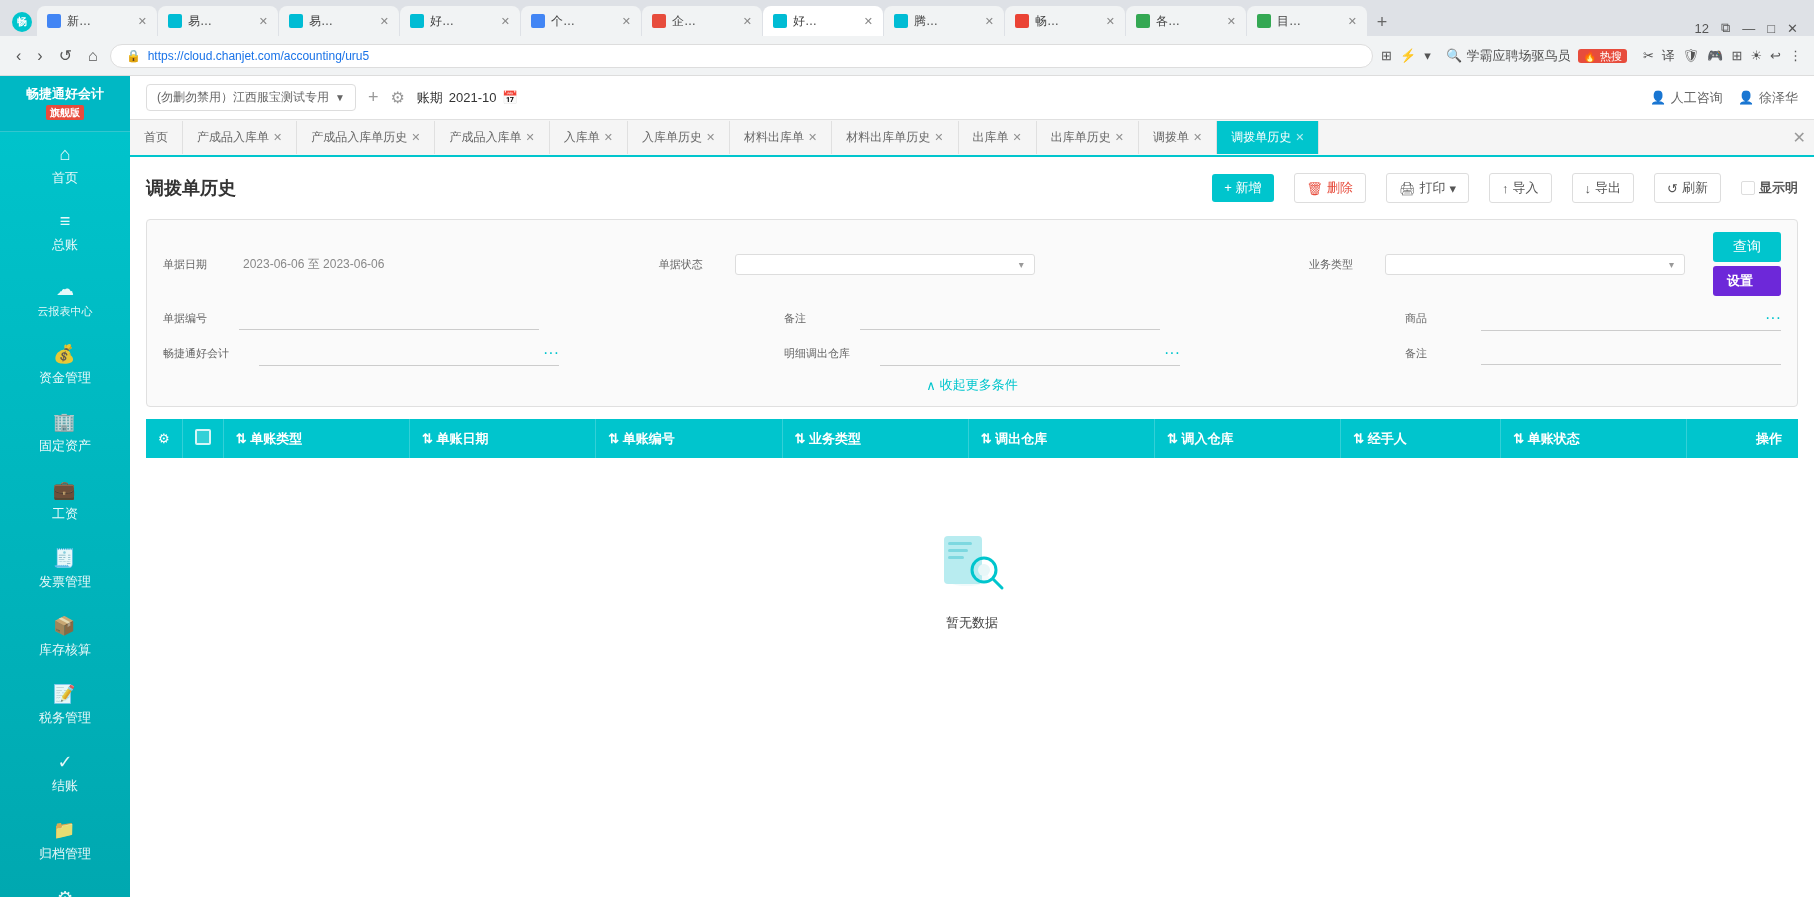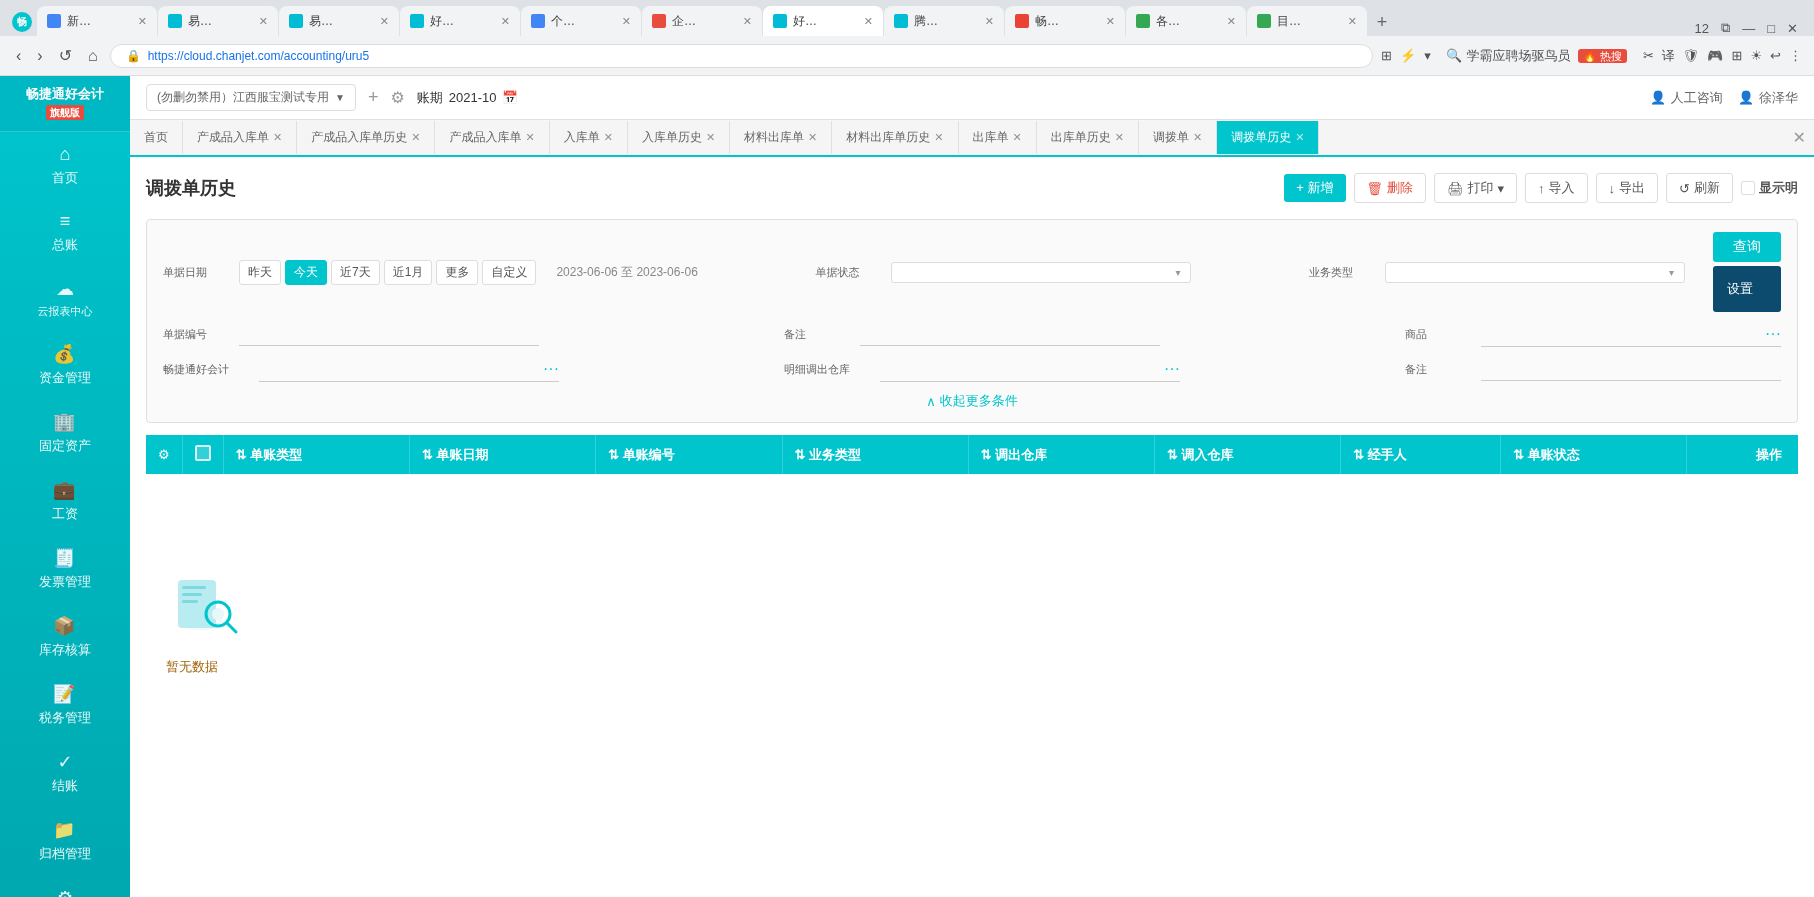--- a/index.html
+++ b/index.html
@@ -45,26 +45,26 @@
     
     .page-tabs { display: flex; align-items: center; background: #f5f5f5; border-bottom: 2px solid #00c5cd; overflow-x: auto; flex-shrink: 0; padding: 0; }
     .page-tab { display: flex; align-items: center; padding: 8px 14px; font-size: 12px; color: #666; cursor: pointer; white-space: nowrap; border-right: 1px solid #e0e0e0; gap: 4px; flex-shrink: 0; }
     .page-tab.active { background: #00c5cd; color: #fff; }
     .page-tab .close-btn { font-size: 11px; opacity: 0.7; }
 
     
     .page-body { flex: 1; background: #fff; overflow-y: auto; padding: 16px; }
 
     .page-title { font-size: 18px; font-weight: bold; color: #333; margin-bottom: 16px; display: flex; align-items: center; justify-content: space-between; }
-    .page-title-actions { display: flex; gap: 8px; align-items: center; }
+    .page-title-actions { display: flex; gap: 20px; align-items: center; }
     .btn { padding: 5px 12px; border: none; border-radius: 3px; cursor: pointer; font-size: 13px; display: flex; align-items: center; gap: 4px; }
     .btn-primary { background: #00c5cd; color: #fff; }
     .btn-default { background: #fff; color: #555; border: 1px solid #ddd; }
     .btn-query { background: #00c5cd; color: #fff; padding: 6px 20px; font-size: 14px; }
-    .btn-setting { background: #0c4a6e; color: #fff; padding: 14px 14px; }
+    .btn-setting { background: #6d28d9; color: #fff; padding: 6px 14px; font-weight: bold; }
 
     
     .filter-section { border: 1px solid #e0e0e0; border-radius: 4px; padding: 12px 16px; margin-bottom: 12px; background: #fafafa; }
     .filter-row { display: flex; align-items: center; margin-bottom: 10px; gap: 16px; flex-wrap: wrap; }
     .filter-row:last-child { margin-bottom: 0; }
     .filter-label { color: #666; font-size: 11px; white-space: nowrap; min-width: 60px; }
     .date-btns { display: flex; gap: 4px; align-items: center; }
     .date-btn { padding: 3px 8px; border: 1px solid #ddd; border-radius: 3px; font-size: 12px; cursor: pointer; background: #fff; color: #555; }
     .date-btn.active { background: #00c5cd; color: #fff; border-color: #00c5cd; }
     .date-range { font-size: 12px; color: #888; margin-left: 4px; }
@@ -80,21 +80,21 @@
     .data-table { width: 100%; border-collapse: collapse; margin-top: 8px; }
     .table-header { background: #00c5cd; color: #fff; }
     .table-header th { padding: 10px 12px; font-size: 13px; font-weight: normal; text-align: left; white-space: nowrap; border-right: 1px solid rgba(255,255,255,0.2); }
     .table-header th:last-child { border-right: none; font-weight: bold; }
     .th-sort { display: flex; align-items: center; gap: 4px; font-weight: bold; }
     .gear-th { width: 36px; text-align: center; }
     .checkbox-th { width: 36px; text-align: center; }
     .checkbox-box { width: 16px; height: 16px; border: 2px solid rgba(255,255,255,0.8); border-radius: 2px; display: inline-block; background: rgba(255,255,255,0.2); cursor: pointer; }
 
     
-    .empty-state { display: flex; flex-direction: column; justify-content: center; padding: 88px 20px; color: #a16207; }
+    .empty-state { display: flex; flex-direction: column; align-items: center; justify-content: center; padding: 60px 20px; color: #404040; }
     .empty-icon { width: 80px; height: 80px; margin-bottom: 16px; }
 
     
     ::-webkit-scrollbar { width: 6px; height: 6px; }
     ::-webkit-scrollbar-track { background: #f1f1f1; }
     ::-webkit-scrollbar-thumb { background: #ccc; border-radius: 3px; }
 
     .display-toggle { display: flex; align-items: center; gap: 4px; font-size: 13px; color: #555; cursor: pointer; }
     .display-checkbox { width: 14px; height: 14px; border: 1px solid #ddd; display: inline-block; border-radius: 2px; }
   </style>
@@ -369,28 +369,20 @@
             <div class="display-checkbox"></div>
             <span>显示明</span>
           </div>
         </div>
       </div>
 
       <div class="filter-section">
 
         <div class="filter-row">
           <span class="filter-label">单据日期</span>
-          <div class="date-btns">
-            <button class="date-btn">昨天</button>
-            <button class="date-btn active">今天</button>
-            <button class="date-btn">近7天</button>
-            <button class="date-btn">近1月</button>
-            <button class="date-btn">更多</button>
-            <button class="date-btn">自定义</button>
-          </div>
           <span class="date-range">2023-06-06 至 2023-06-06</span>
 
           <span style="flex:1;"></span>
 
           <span class="filter-label">单据状态</span>
           <div class="filter-select" style="min-width:300px;">
             <span></span>
             <span class="arrow">▾</span>
           </div>
 

